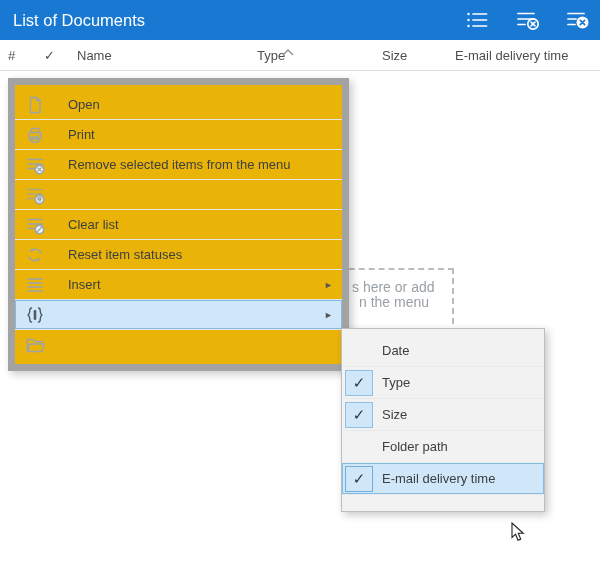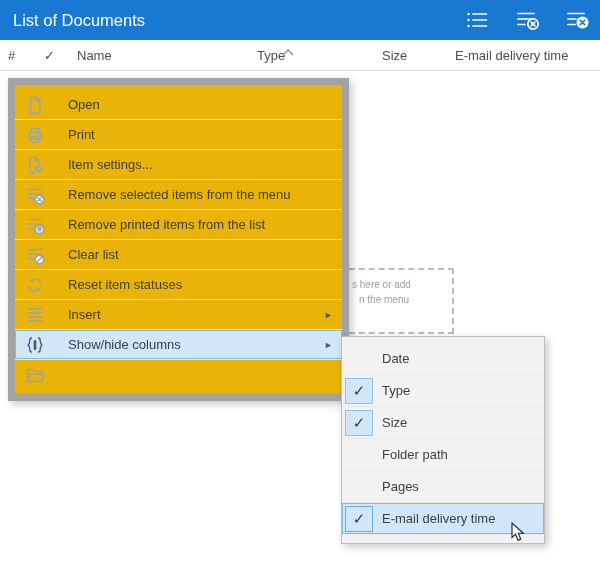--- a/index.html
+++ b/index.html
@@ -13,35 +13,35 @@
   .tb-icon { width: 30px; height: 24px; display: flex; align-items: center; justify-content: center; cursor: pointer; }
 
   
   .header-row { position: absolute; top: 40px; left: 0; width: 600px; height: 31px; background: #ffffff; border-bottom: 1px solid #d8dadc; }
   .hcol { position: absolute; top: 0; height: 31px; line-height: 31px; font-size: 13px; color: #4a4f54; cursor: pointer; }
   .c0 { left: 8px; } .c1 { left: 44px; } .c2 { left: 77px; } .c3 { left: 257px; } .c4 { left: 382px; } .c5 { left: 455px; }
   .sort-indicator { position: absolute; left: 282px; top: 2px; }
 
   
   .dropzone { position: absolute; left: 200px; top: 268px; width: 254px; height: 66px; border: 2px dashed #bcbcbc; z-index: 1; }
-  .dz-line { position: absolute; font-size: 10px; color: #9aa0a6; white-space: nowrap; }
+  .dz-line { position: absolute; font-size: 14px; color: #9aa0a6; white-space: nowrap; }
   .dz1 { left: 150px; top: 9px; }
   .dz2 { left: 157px; top: 24px; }
 
   
   .menu { position: absolute; left: 8px; top: 78px; width: 341px; background: #eab308; border: 7px solid #a3a3a3; box-shadow: 3px 3px 8px rgba(0,0,0,0.22); padding: 5px 0 4px; z-index: 10; }
   .menu-item { display: flex; align-items: center; height: 30px; border-bottom: 1px solid #e6e6e6; cursor: pointer; }
   .menu-item:last-child { border-bottom: none; }
   .mi-icon { width: 40px; flex: none; display: flex; align-items: center; justify-content: center; }
   .mi-label { font-size: 13px; color: #3c4043; padding-left: 13px; white-space: nowrap; }
   .mi-arrow { margin-left: auto; padding-right: 9px; font-size: 9px; color: #53575b; }
   .menu-item.highlighted { background: #cfe7f8; box-shadow: inset 0 0 0 1px #84bbe2; }
 
   
-  .submenu { position: absolute; left: 341px; top: 336px; width: 204px; background: #f2f2f2; border: 1px solid #bdbdbd; box-shadow: 3px 3px 8px rgba(0,0,0,0.22); padding: 6px 0 8px 0; z-index: 20; }
+  .submenu { position: absolute; left: 341px; top: 328px; width: 204px; background: #f2f2f2; border: 1px solid #bdbdbd; box-shadow: 3px 3px 8px rgba(0,0,0,0.22); padding: 6px 0 16px 0; z-index: 20; }
   .sub-item { display: flex; align-items: center; height: 32px; border-bottom: 1px solid #e9e9e9; cursor: pointer; }
   .check-cell { width: 28px; height: 26px; margin-left: 3px; flex: none; display: flex; align-items: center; justify-content: center; }
   .check-cell.checked { background: #cfe7f8; border: 1px solid #8fc0e6; font-size: 15px; color: #2f3337; }
   .sub-item.highlighted { background: #cfe7f8; box-shadow: inset 0 0 0 1px #84bbe2; }
   .sub-item.highlighted .check-cell.checked { border-color: #6faede; }
   .sub-label { font-size: 13px; color: #3c4043; padding-left: 9px; white-space: nowrap; }
 
   .cursor { position: absolute; left: 511px; top: 522px; z-index: 40; pointer-events: none; }
 
   
@@ -120,30 +120,20 @@
       <svg class="gi" width="20" height="20" viewBox="0 0 20 20">
         <path d="M6.5 7.5 V3.5 h7 v4"></path>
           <rect x="4" y="7.5" width="12" height="6.5" rx="1"></rect>
         <path d="M6.5 12 h7 v5 h-7 Z"></path>
           <circle class="fillg" cx="13.8" cy="9.7" r="0.8"></circle>
       </svg>
     </span>
     <span class="mi-label">Print</span>
   </div>
 
-  <div class="menu-item">
-    <span class="mi-icon">
-      <svg class="gi" width="20" height="20" viewBox="0 0 20 20">
-        <path d="M5 2.5 h5.5 L13.5 5.5 v4 M10.5 2.5 v3 h3 M5 2.5 v15 h4.5"></path>
-        <circle cx="13.8" cy="13.8" r="2.4"></circle>
-        <path d="M13.8 10.5 v1.1 M13.8 16 v1.1 M10.5 13.8 h1.1 M16 13.8 h1.1"></path>
-      </svg>
-    </span>
-    <span class="mi-label">Item settings...</span>
-  </div>
 
   <div class="menu-item">
     <span class="mi-icon">
       <svg class="gi" width="20" height="20" viewBox="0 0 20 20">
         <path d="M3 4.5 h14 M3 9 h14 M3 13.5 h6"></path>
         <circle class="mask" cx="14.5" cy="14.5" r="4.2"></circle>
           <circle cx="14.5" cy="14.5" r="4.2"></circle>
         <path d="M12.9 12.9 l3.2 3.2 M16.1 12.9 l-3.2 3.2"></path>
       </svg>
     </span>
@@ -152,21 +142,20 @@
 
   <div class="menu-item">
     <span class="mi-icon">
       <svg class="gi" width="20" height="20" viewBox="0 0 20 20">
         <path d="M3 4.5 h14 M3 9 h14 M3 13.5 h6" stroke-dasharray="1.6 1.8"></path>
         <circle class="mask" cx="14.5" cy="14.5" r="4.2"></circle>
           <circle cx="14.5" cy="14.5" r="4.2"></circle>
         <path d="M13.4 14 v-1.6 h2.2 V14 M12.8 14.2 h3.4 M13.4 15.9 h2.2"></path>
       </svg>
     </span>
-    <span class="mi-label">Remove printed items from the list</span>
   </div>
 
   <div class="menu-item">
     <span class="mi-icon">
       <svg class="gi" width="20" height="20" viewBox="0 0 20 20">
         <path d="M3 4.5 h14 M3 9 h14 M3 13.5 h6"></path>
         <circle class="mask" cx="14.5" cy="14.5" r="4.2"></circle>
           <circle cx="14.5" cy="14.5" r="4.2"></circle>
         <path d="M11.8 17.2 L17.2 11.8"></path>
       </svg>
@@ -197,21 +186,20 @@
   </div>
 
   <div class="menu-item highlighted">
     <span class="mi-icon">
       <svg class="gi dark" width="20" height="20" viewBox="0 0 20 20">
         <path d="M6.5 3 c-1.8 0 -1.8 1.6 -1.8 3.2 c0 1.6 -0.4 2.8 -1.7 3.8 c1.3 1 1.7 2.2 1.7 3.8 c0 1.6 0 3.2 1.8 3.2"></path>
         <path d="M13.5 3 c1.8 0 1.8 1.6 1.8 3.2 c0 1.6 0.4 2.8 1.7 3.8 c-1.3 1 -1.7 2.2 -1.7 3.8 c0 1.6 0 3.2 -1.8 3.2"></path>
         <rect class="barfill" x="8.7" y="5" width="2.6" height="10" rx="1.2"></rect>
       </svg>
     </span>
-    <span class="mi-label">Show/hide columns</span>
     <span class="mi-arrow">►</span>
   </div>
 
   <div class="menu-item">
     <span class="mi-icon">
       <svg class="gi" width="20" height="20" viewBox="0 0 20 20">
         <path d="M2.5 16.5 V4.5 h5.5 l1.5 2 h7.5 v2.5"></path>
         <path d="M2.5 16.5 L4.8 9 H19 L16.8 16.5 Z"></path>
       </svg>
     </span>
@@ -234,24 +222,20 @@
   <div class="sub-item">
     <span class="check-cell checked">✓</span>
     <span class="sub-label">Size</span>
   </div>
 
   <div class="sub-item">
     <span class="check-cell"></span>
     <span class="sub-label">Folder path</span>
   </div>
 
-  <div class="sub-item">
-    <span class="check-cell"></span>
-    <span class="sub-label">Pages</span>
-  </div>
 
   <div class="sub-item highlighted">
     <span class="check-cell checked">✓</span>
     <span class="sub-label">E-mail delivery time</span>
   </div>
 
 
 </div>
 
 <span class="cursor">

